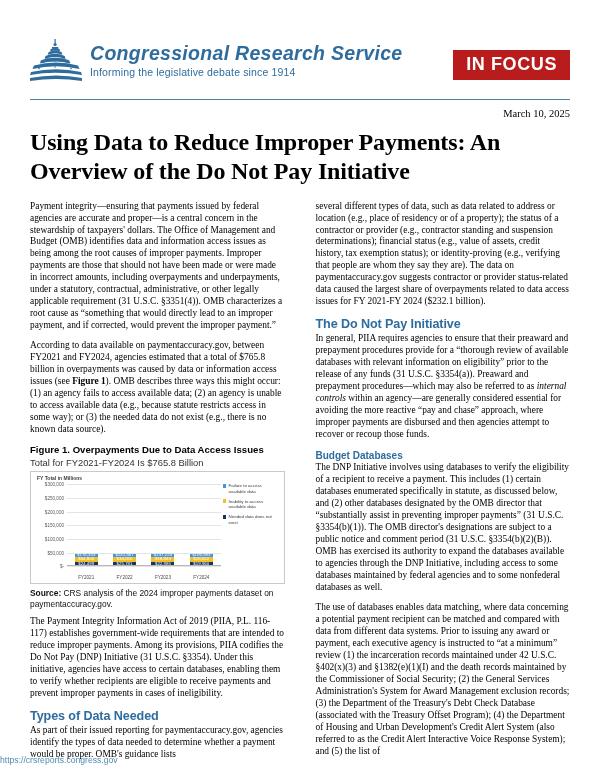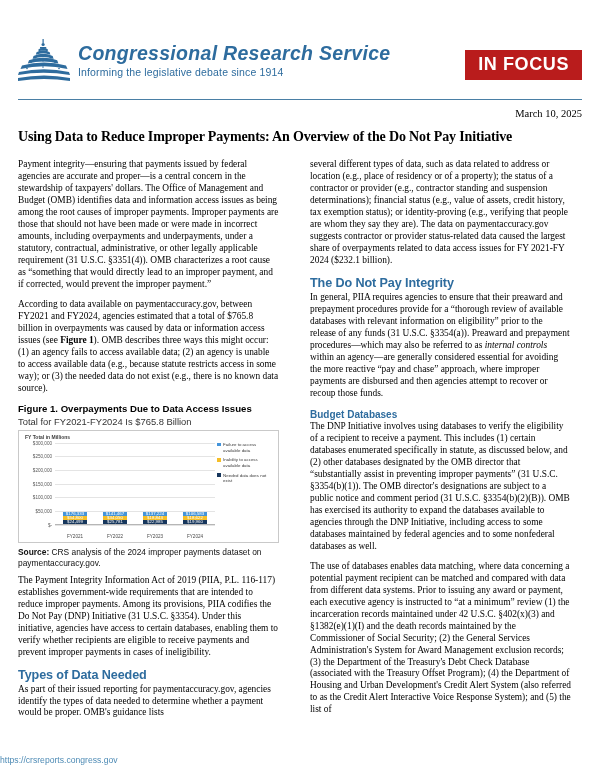--- a/index.html
+++ b/index.html
@@ -6,21 +6,21 @@
   body {
     width:600px; height:777px;
     background:#ffffff;
     font-family:"Liberation Serif", serif;
     color:#000;
     overflow:hidden;
     position:relative;
   }
 
   
-  .page { position:relative; width:600px; height:777px; box-sizing:border-box; padding:0 18px; }
+  .page { position:relative; width:600px; height:777px; box-sizing:border-box; padding:0 30px; }
 
   .masthead { display:flex; align-items:flex-start; justify-content:space-between; padding-top:36px; }
   .brand { display:flex; align-items:flex-start; gap:8px; }
   .seal { width:52px; height:50px; flex:0 0 52px; margin-top:2px; }
   .brandtext { padding-top:7px; }
   .crs-name {
     font-family:"Liberation Sans", sans-serif;
     font-style:italic; font-weight:bold;
     font-size:19.5px; letter-spacing:0.3px;
     color:#2E6C9E; line-height:1.05; white-space:nowrap;
@@ -39,21 +39,21 @@
 
   .rule { border-top:1.2px solid #4A7FA5; margin-top:11px; }
 
   .docdate {
     text-align:right; font-size:10.5px; margin-top:8px;
     font-family:"Liberation Serif", serif;
   }
 
   h1.title {
     font-family:"Liberation Serif", serif;
-    font-weight:bold; font-size:14px; line-height:1.22;
+    font-weight:bold; font-size:24px; line-height:1.22;
     margin:9px 0 0 0; letter-spacing:-0.15px;
   }
 
   
   .cols { display:flex; gap:31px; margin-top:14px; }
   .col { width:261px; }
 
   p.body {
     font-size:9.4px; line-height:1.275; margin:0 0 8px 0;
     text-align:left; hyphens:none;
@@ -306,21 +306,21 @@
       <p class="body">The Payment Integrity Information Act of 2019 (PIIA, P.L. 116-117) establishes government-wide requirements that are intended to reduce improper payments. Among its provisions, PIIA codifies the Do Not Pay (DNP) Initiative (31 U.S.C. §3354). Under this initiative, agencies have access to certain databases, enabling them to verify whether recipients are eligible to receive payments and prevent improper payments in cases of ineligibility.</p>
 
       <h2 class="sec">Types of Data Needed</h2>
       <p class="body tight">As part of their issued reporting for paymentaccuracy.gov, agencies identify the types of data needed to determine whether a payment would be proper. OMB's guidance lists</p>
     </div>
 
     <div class="col">
 
       <p class="body">several different types of data, such as data related to address or location (e.g., place of residency or of a property); the status of a contractor or provider (e.g., contractor standing and suspension determinations); financial status (e.g., value of assets, credit history, tax exemption status); or identity-proving (e.g., verifying that people are whom they say they are). The data on paymentaccuracy.gov suggests contractor or provider status-related data caused the largest share of overpayments related to data access issues for FY 2021-FY 2024 ($232.1 billion).</p>
 
-      <h2 class="sec">The Do Not Pay Integrity</h2>
+      <h2 class="sec">The Do Not Pay Initiative</h2>
       <p class="body"><span>In general, PIIA requires agencies to ensure that their preaward and prepayment procedures provide for a “thorough review of available databases with relevant information on eligibility” prior to the release of any funds (31 U.S.C. §3354(a)). Preaward and prepayment procedures—which may also be referred to as </span><span class="i">internal controls</span><span> within an agency—are generally considered essential for avoiding the more reactive “pay and chase” approach, where improper payments are disbursed and then agencies attempt to recover or recoup those funds.</span></p>
 
       <h3 class="subsec">Budget Databases</h3>
       <p class="body">The DNP Initiative involves using databases to verify the eligibility of a recipient to receive a payment. This includes (1) certain databases enumerated specifically in statute, as discussed below, and (2) other databases designated by the OMB director that “substantially assist in preventing improper payments” (31 U.S.C. §3354(b)(1)). The OMB director's designations are subject to a public notice and comment period (31 U.S.C. §3354(b)(2)(B)). OMB has exercised its authority to expand the databases available to agencies through the DNP Initiative, including access to some databases maintained by federal agencies and to some nonfederal databases as well.</p>
 
       <p class="body tight">The use of databases enables data matching, where data concerning a potential payment recipient can be matched and compared with data from different data systems. Prior to issuing any award or payment, each executive agency is instructed to “at a minimum” review (1) the incarceration records maintained under 42 U.S.C. §402(x)(3) and §1382(e)(1)(I) and the death records maintained by the Commissioner of Social Security; (2) the General Services Administration's System for Award Management exclusion records; (3) the Department of the Treasury's Debt Check Database (associated with the Treasury Offset Program); (4) the Department of Housing and Urban Development's Credit Alert System (also referred to as the Credit Alert Interactive Voice Response System); and (5) the list of</p>
     </div>
   </div>
 
   <div class="footer">https://crsreports.congress.gov</div>

